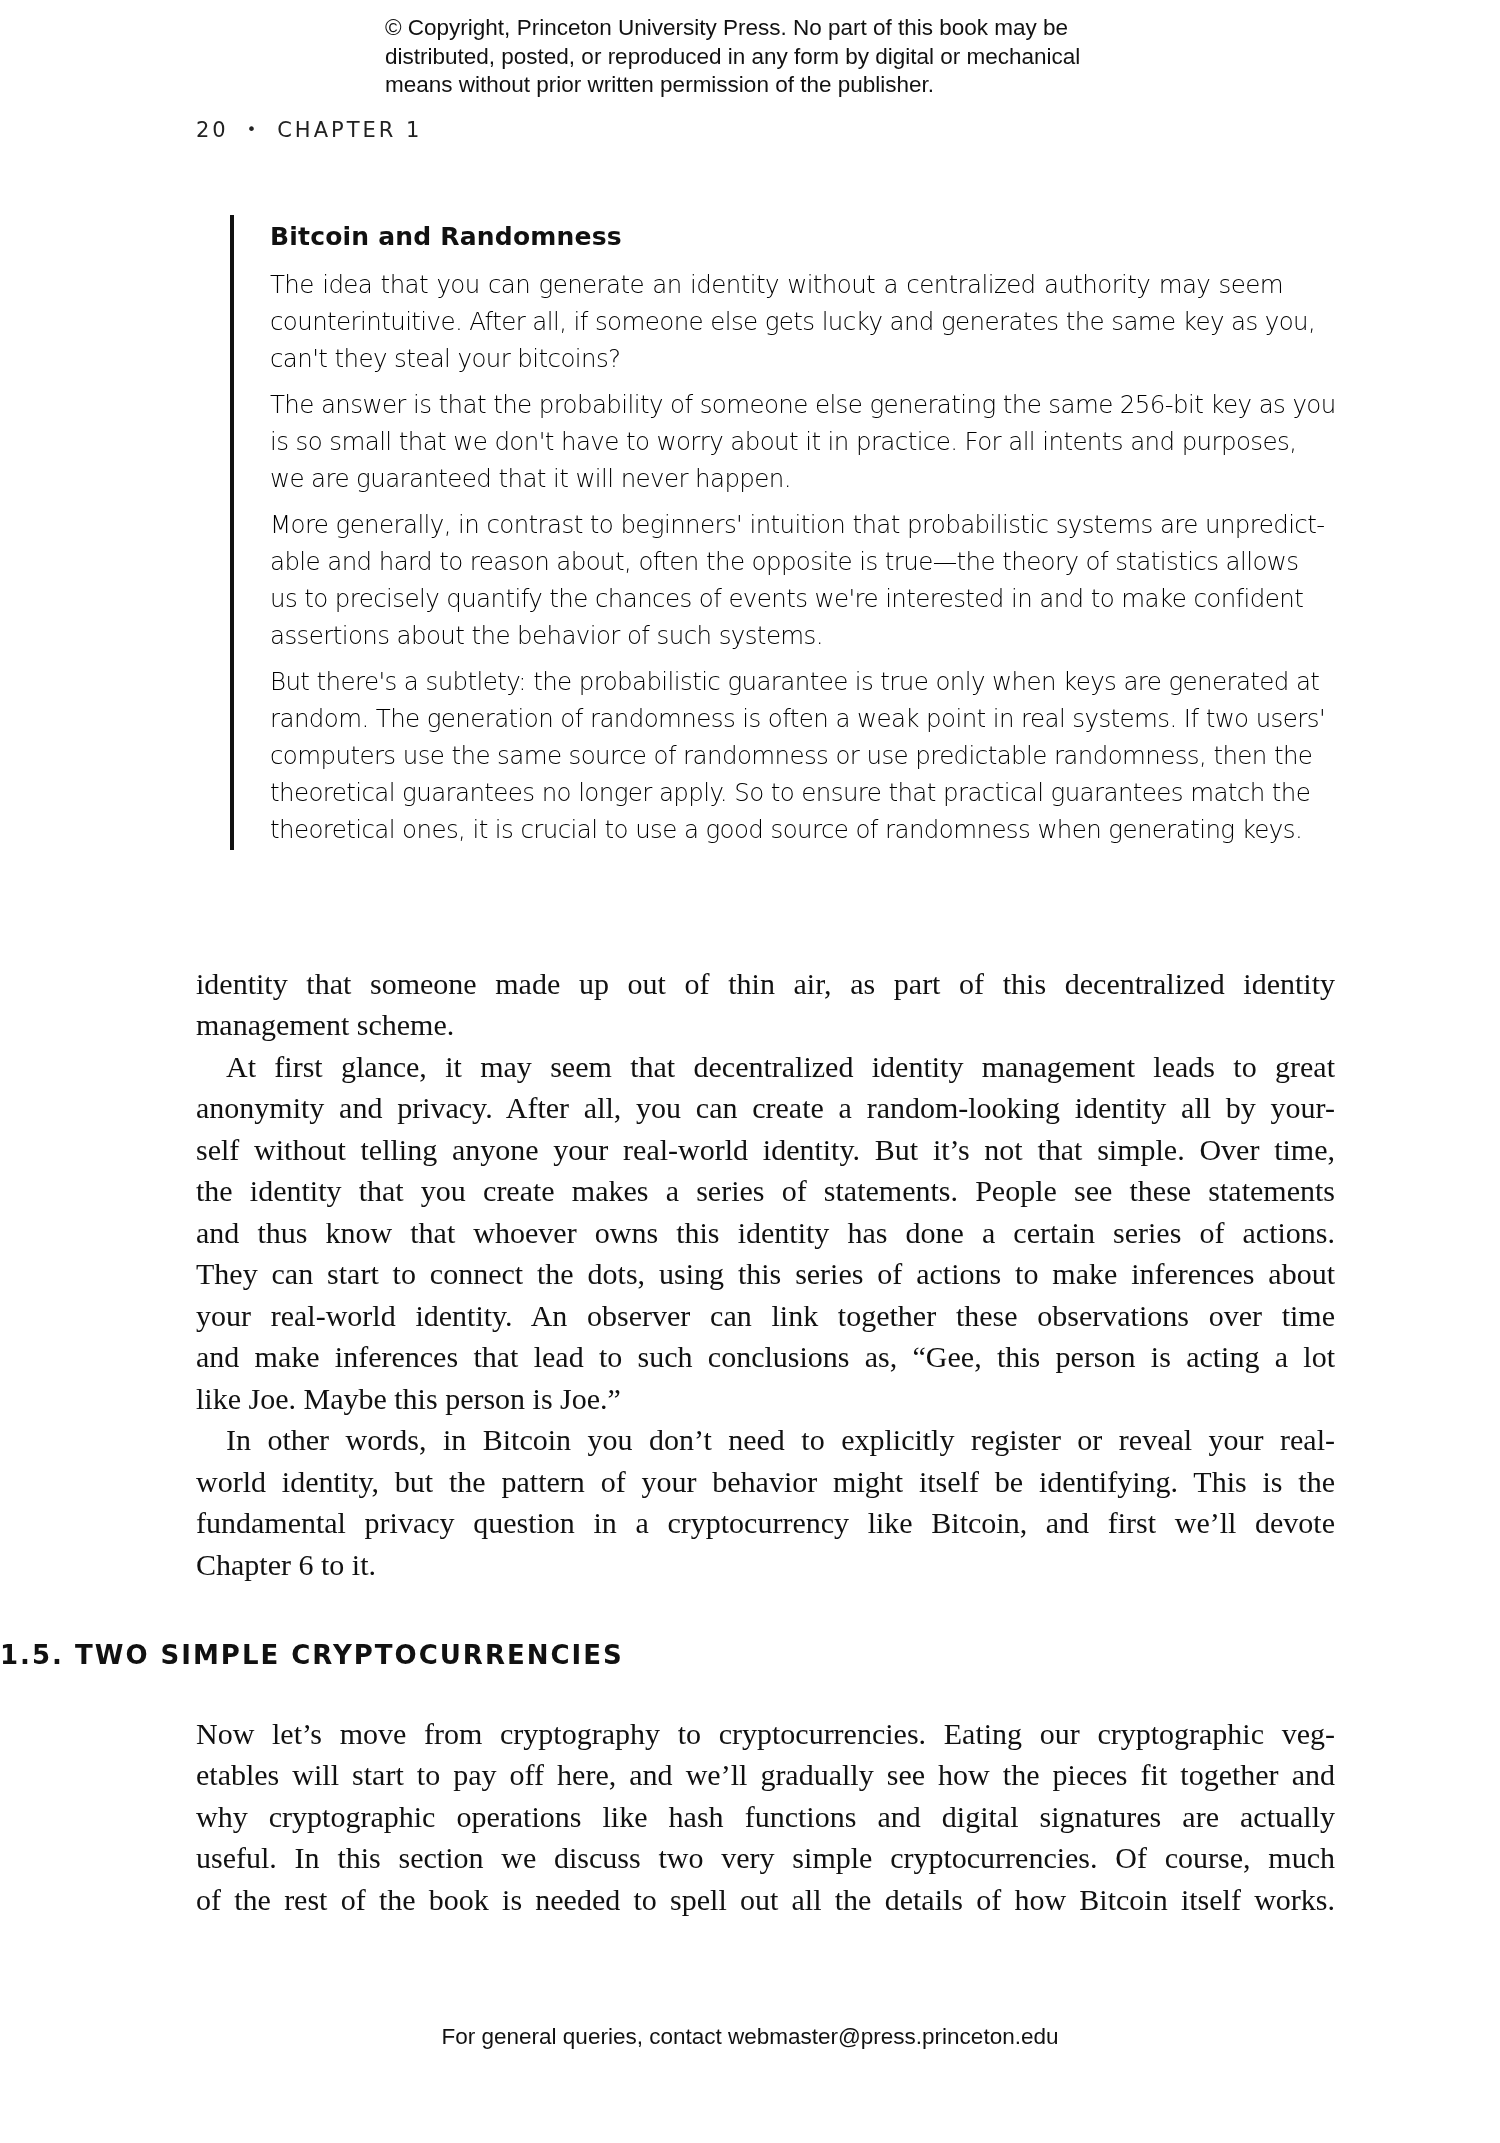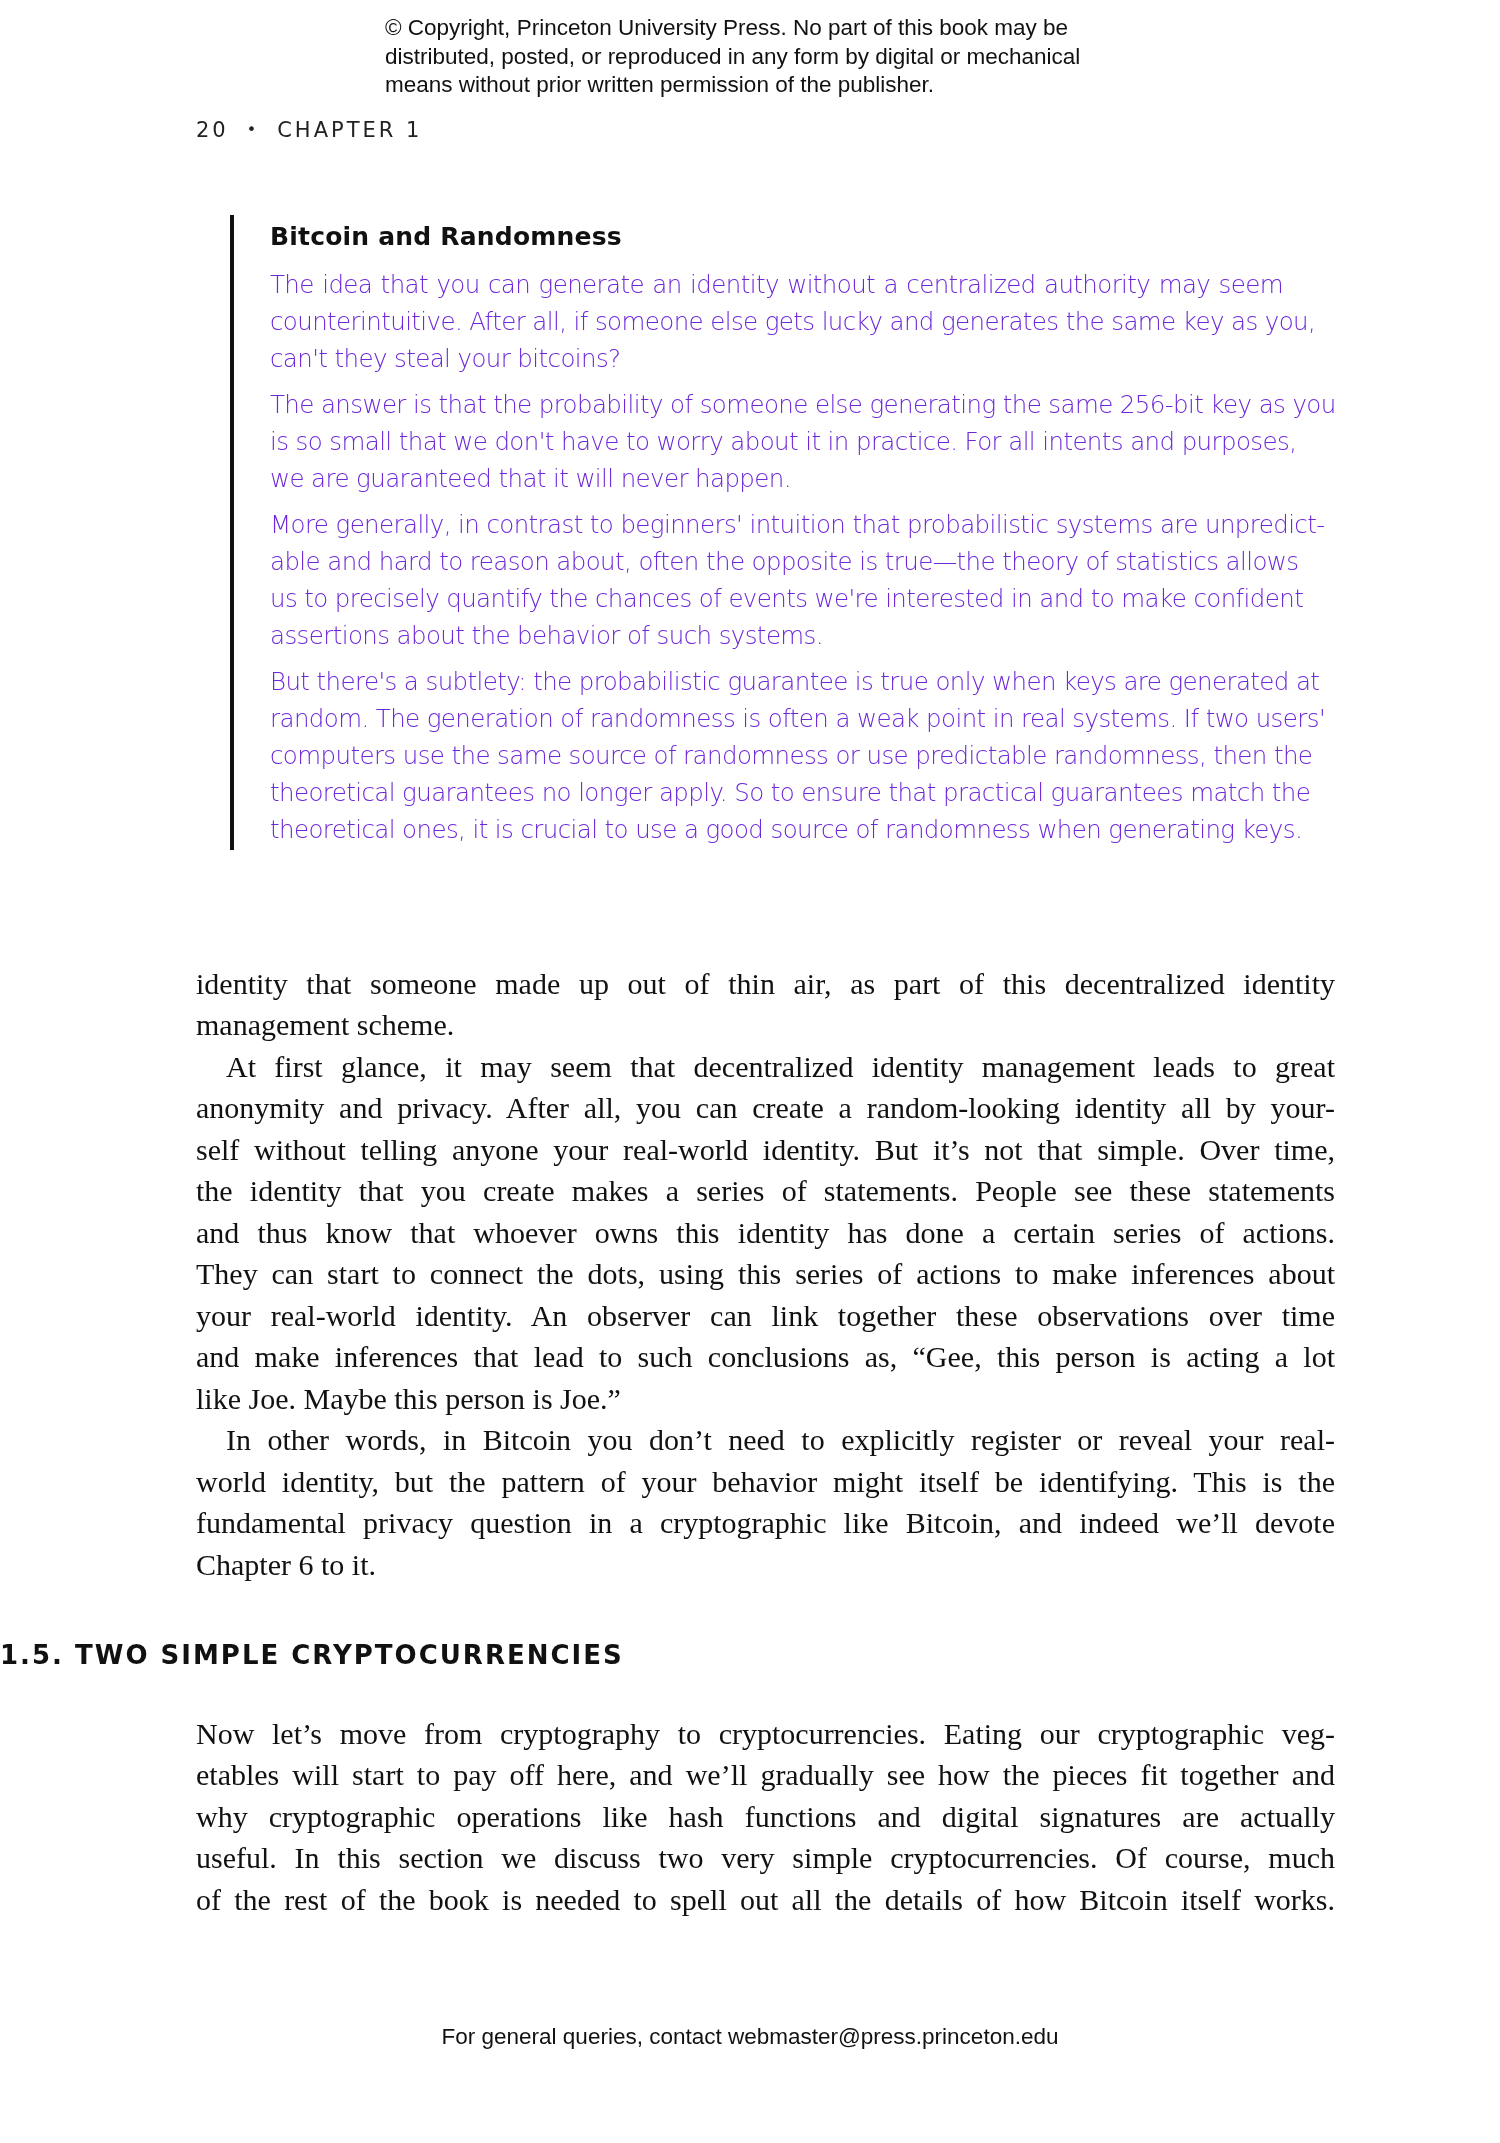--- a/index.html
+++ b/index.html
@@ -20,21 +20,21 @@
     .running-head .bullet { margin: 0 18px; font-size: 16px; vertical-align: 2px; }
 
     .sidebar-rule { position: absolute; left: 230px; top: 215px; width: 4px; height: 635px; background: #111; }
     .sidebar-title {
       position: absolute; left: 270px; top: 222px;
       font-family: "DejaVu Sans", sans-serif; font-weight: bold; font-size: 25px; color: #111; white-space: nowrap;
       letter-spacing: 0.2px;
     }
     .sb-line {
       position: absolute; left: 270px; width: 1013px; height: 34px;
-      font-family: "DejaVu Sans", sans-serif; font-weight: 200; font-size: 24.5px; color: #6d28d9;
+      font-family: "DejaVu Sans", sans-serif; font-weight: 200; font-size: 24.5px; color: #000000;
       text-align: justify; text-align-last: justify; white-space: nowrap; line-height: 34px;
       letter-spacing: -0.6px;
     }
     .sb-line.last { text-align-last: left; }
 
     .bd-line {
       position: absolute; left: 196px; width: 1139px; height: 40px;
       font-family: "Liberation Serif", serif; font-size: 30px; color: #111; line-height: 40px;
       text-align: justify; text-align-last: justify; white-space: nowrap;
     }
@@ -95,21 +95,21 @@
   <div class="bd-line" style="top:1088px">anonymity and privacy. After all, you can create a random-looking identity all by your-</div>
   <div class="bd-line" style="top:1130px">self without telling anyone your real-world identity. But it’s not that simple. Over time,</div>
   <div class="bd-line" style="top:1171px">the identity that you create makes a series of statements. People see these statements</div>
   <div class="bd-line" style="top:1213px">and thus know that whoever owns this identity has done a certain series of actions.</div>
   <div class="bd-line" style="top:1254px">They can start to connect the dots, using this series of actions to make inferences about</div>
   <div class="bd-line" style="top:1296px">your real-world identity. An observer can link together these observations over time</div>
   <div class="bd-line" style="top:1337px">and make inferences that lead to such conclusions as, “Gee, this person is acting a lot</div>
   <div class="bd-line last" style="top:1379px">like Joe. Maybe this person is Joe.”</div>
   <div class="bd-line indent" style="top:1420px">In other words, in Bitcoin you don’t need to explicitly register or reveal your real-</div>
   <div class="bd-line" style="top:1462px">world identity, but the pattern of your behavior might itself be identifying. This is the</div>
-  <div class="bd-line" style="top:1503px">fundamental privacy question in a cryptographic like Bitcoin, and indeed we’ll devote</div>
+  <div class="bd-line" style="top:1503px">fundamental privacy question in a cryptocurrency like Bitcoin, and first we’ll devote</div>
   <div class="bd-line last" style="top:1545px">Chapter 6 to it.</div>
 
   <div class="section-heading">1.5. TWO SIMPLE CRYPTOCURRENCIES</div>
 
   <div class="bd-line" style="top:1714px">Now let’s move from cryptography to cryptocurrencies. Eating our cryptographic veg-</div>
   <div class="bd-line" style="top:1755px">etables will start to pay off here, and we’ll gradually see how the pieces fit together and</div>
   <div class="bd-line" style="top:1797px">why cryptographic operations like hash functions and digital signatures are actually</div>
   <div class="bd-line" style="top:1838px">useful. In this section we discuss two very simple cryptocurrencies. Of course, much</div>
   <div class="bd-line" style="top:1880px">of the rest of the book is needed to spell out all the details of how Bitcoin itself works.</div>
 

